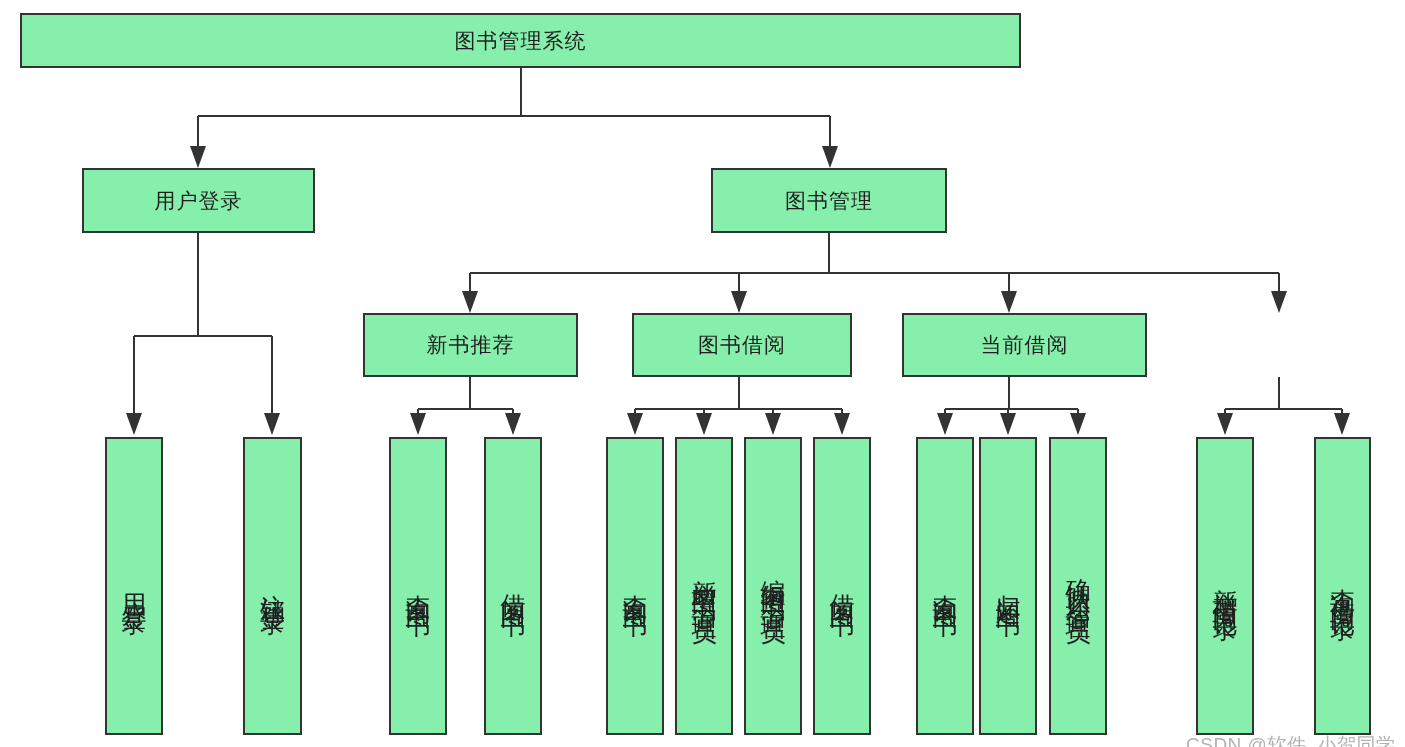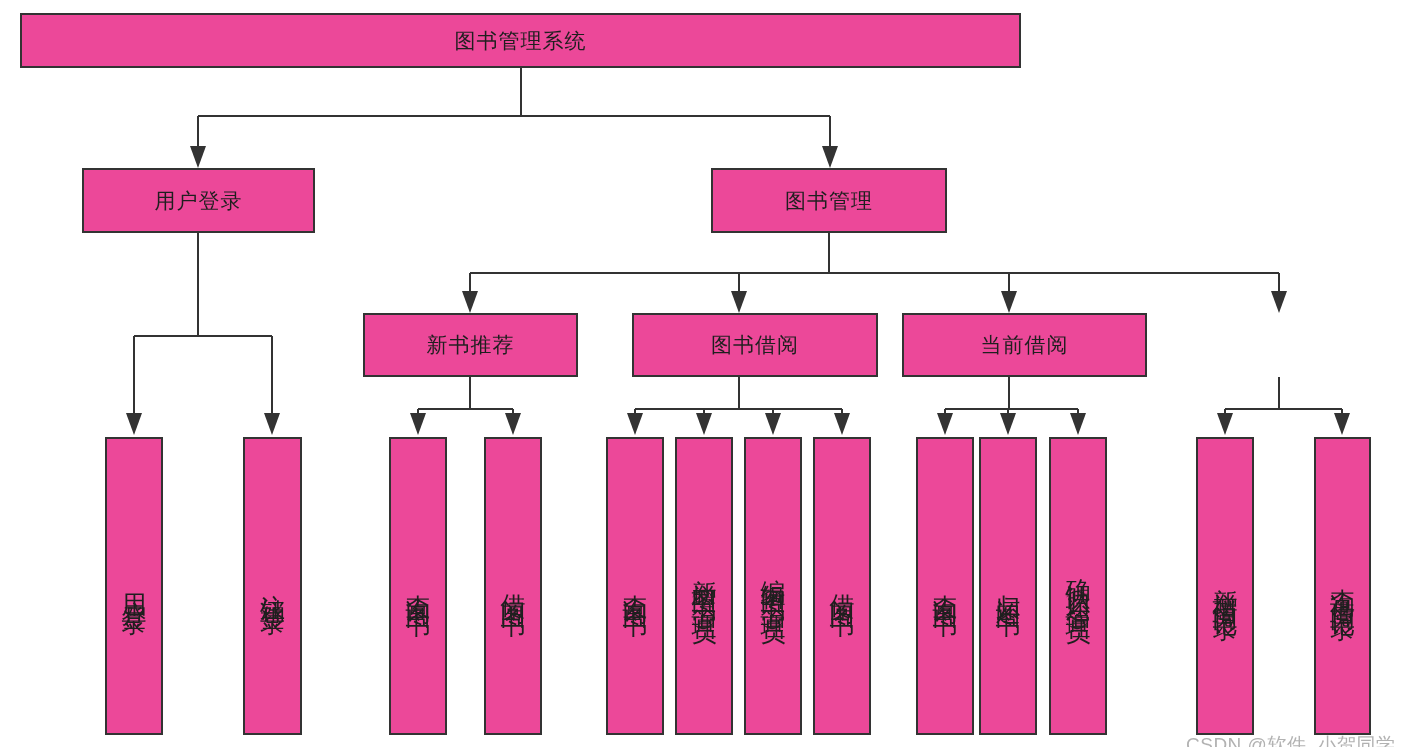--- a/index.html
+++ b/index.html
@@ -14,21 +14,21 @@
     width:1405px;height:747px;
     background:var(--bg);
     overflow:hidden;
     font-family:"Liberation Sans","DejaVu Sans",sans-serif;
     color:var(--text);
   }
   .connectors{position:absolute;left:0;top:0;width:1405px;height:747px;}
   .box{
     position:absolute;
     border:2px solid var(--line);
-    background:#ec4899;
+    background:#86efac;
     display:flex;align-items:center;justify-content:center;
     box-sizing:border-box;
   }
   .box.h span{
     font-size:21px;
     letter-spacing:1px;
     white-space:nowrap;
     color:var(--text);
   }
   .box.v span{
@@ -138,21 +138,21 @@
   <div class="box h" style="left:82px;top:168px;width:233px;height:65px">
     <span>用户登录</span>
   </div>
   <div class="box h" style="left:363px;top:313px;width:215px;height:64px">
     <span>新书推荐</span>
   </div>
 
   <div class="box h" style="left:711px;top:168px;width:236px;height:65px">
     <span>图书管理</span>
   </div>
-  <div class="box h" style="left:632px;top:313px;width:246px;height:64px">
+  <div class="box h" style="left:632px;top:313px;width:220px;height:64px">
     <span>图书借阅</span>
   </div>
   <div class="box h" style="left:902px;top:313px;width:245px;height:64px">
     <span>当前借阅</span>
   </div>
 
   <div class="box v" style="left:105px;top:437px;width:58px;height:298px">
     <span>用户登录</span>
   </div>
   <div class="box v" style="left:243px;top:437px;width:59px;height:298px">

